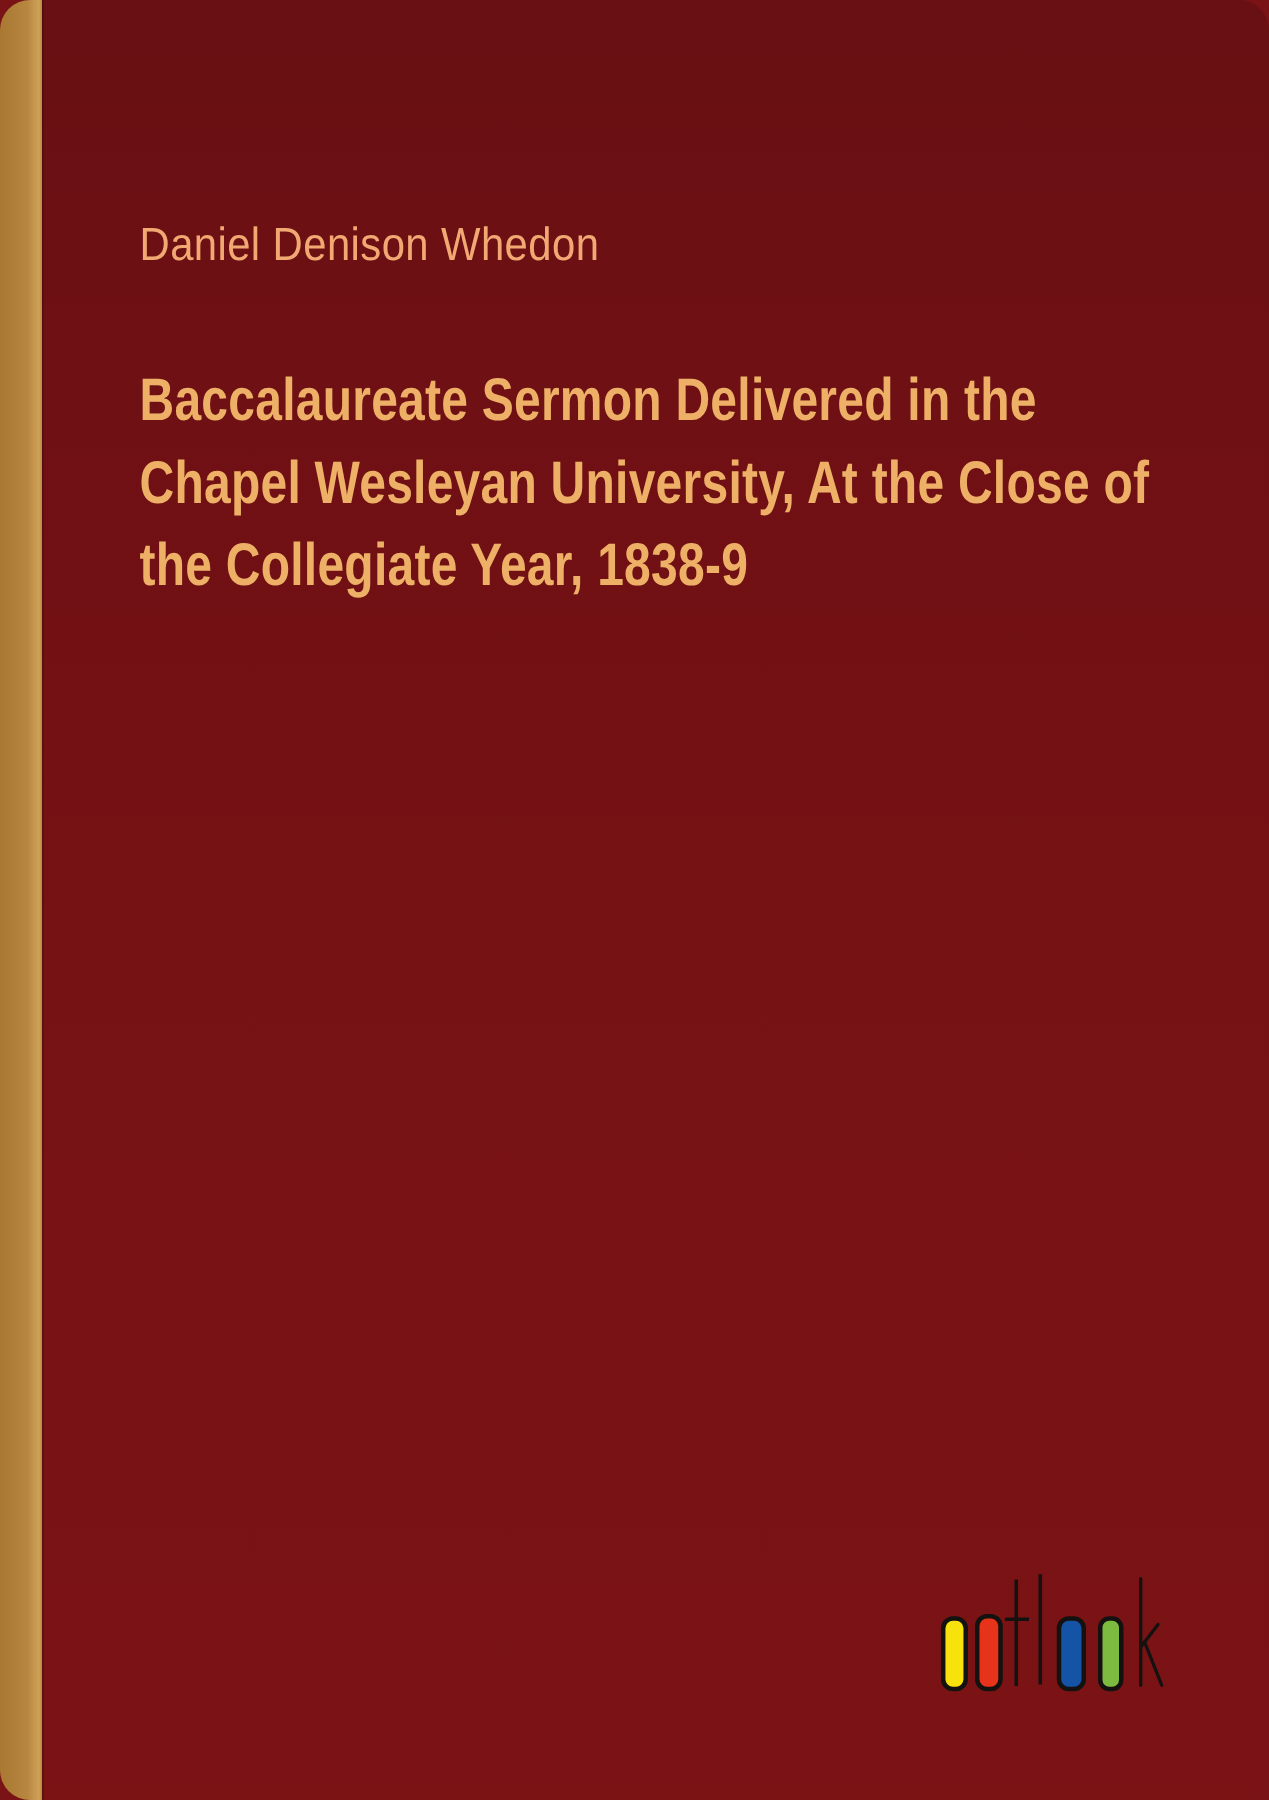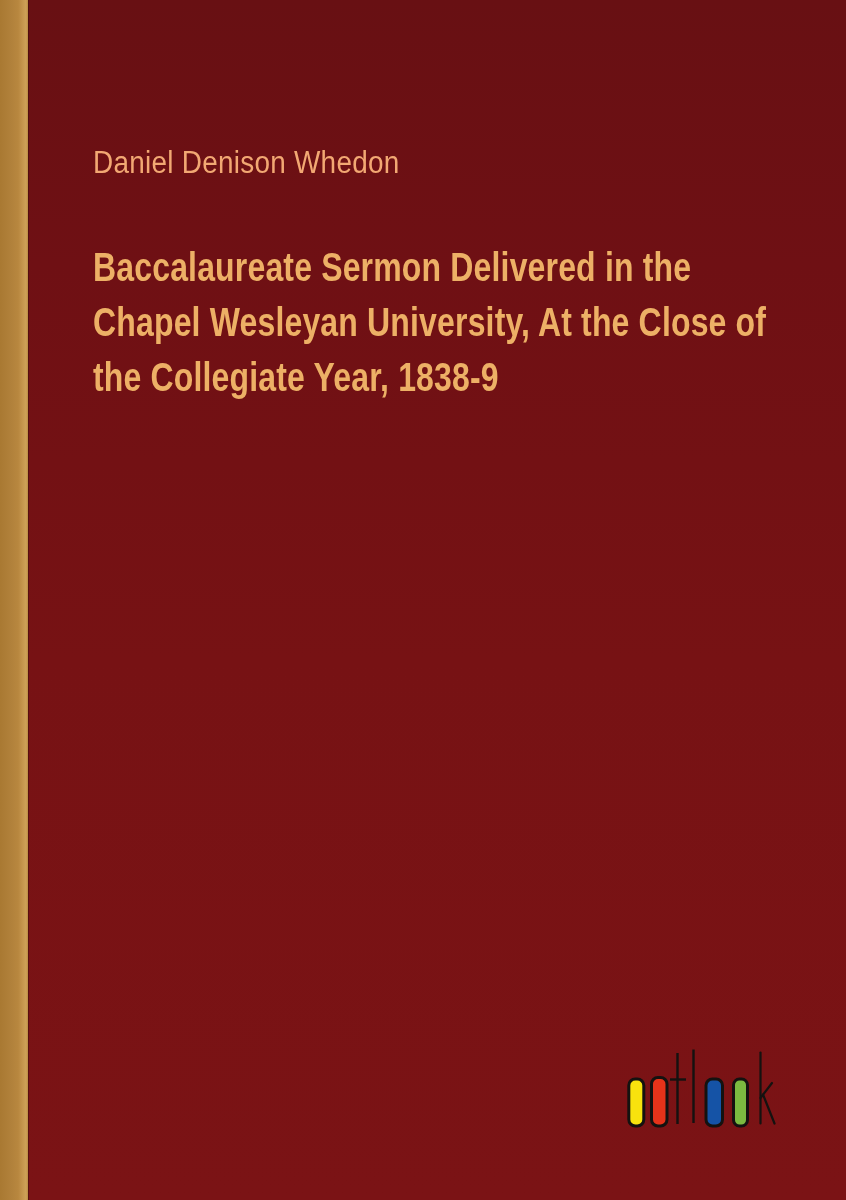--- a/index.html
+++ b/index.html
@@ -7,20 +7,21 @@
     padding: 0;
     background: #7a1315;
   }
   .cover {
     position: relative;
     width: 846px;
     height: 1200px;
     overflow: hidden;
     background: linear-gradient(180deg, #681013 0%, #6f1014 22%, #771214 55%, #7b1315 100%);
     font-family: "Liberation Sans", sans-serif;
+    border-radius: 20px;
   }
   .spine {
     position: absolute;
     left: 0; top: 0; bottom: 0;
     width: 28px;
     background: linear-gradient(90deg,
       #a97932 0%,
       #b1813b 40%,
       #b8873f 65%,
       #c99b52 86%,

